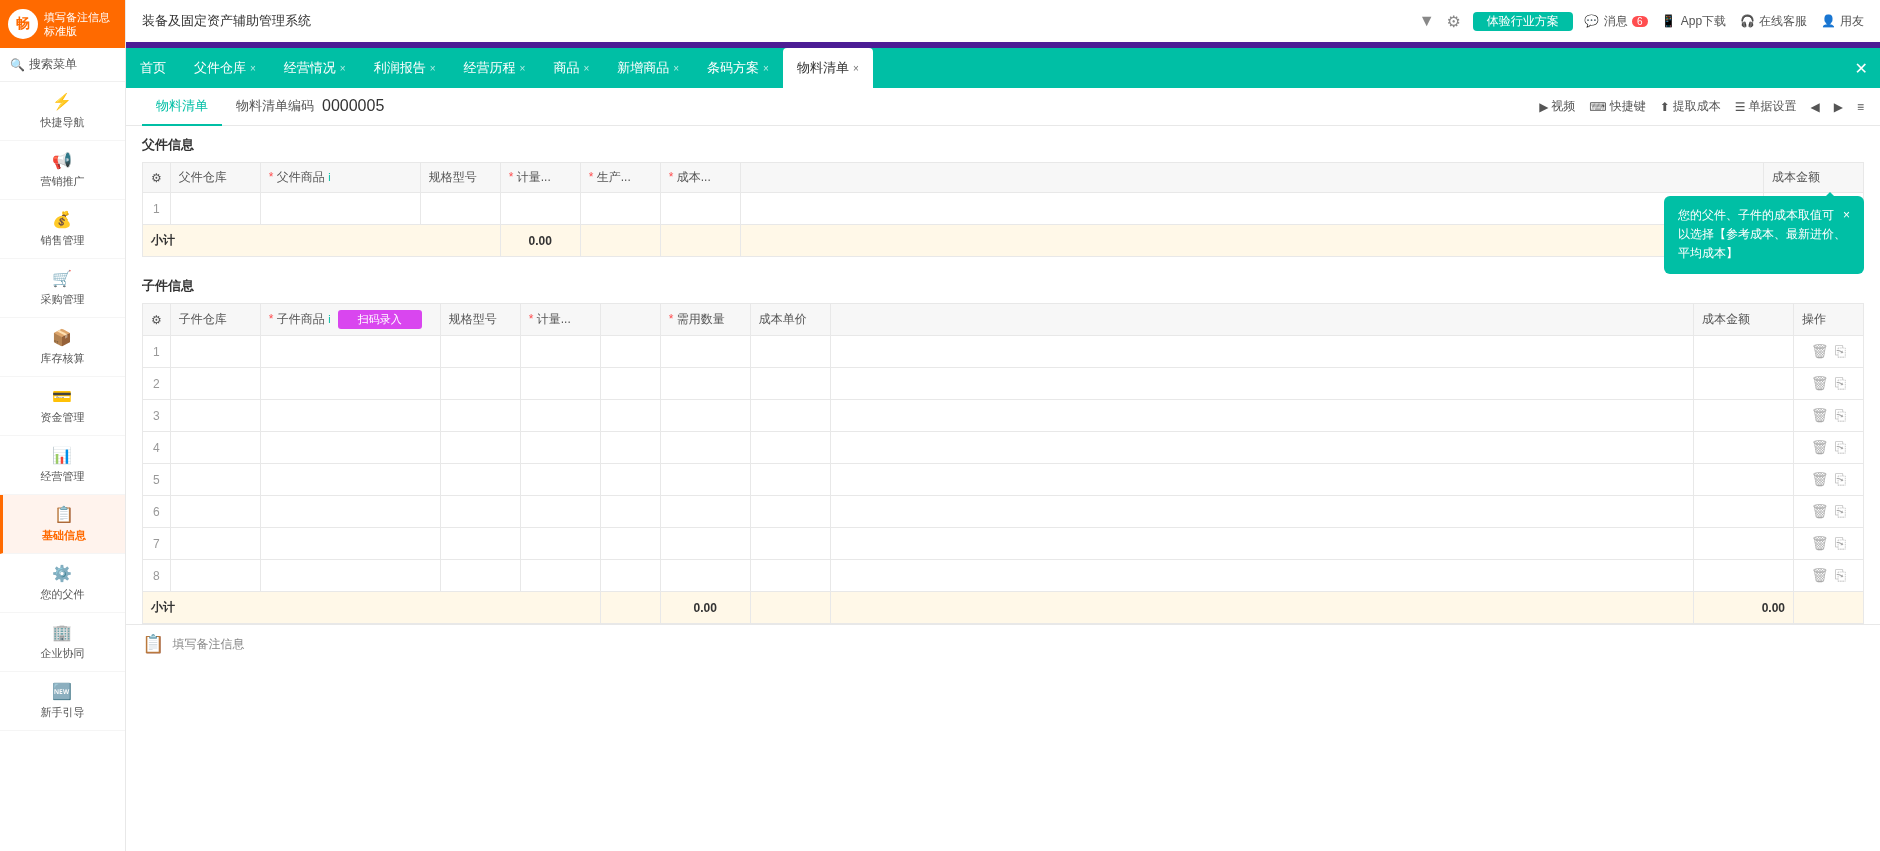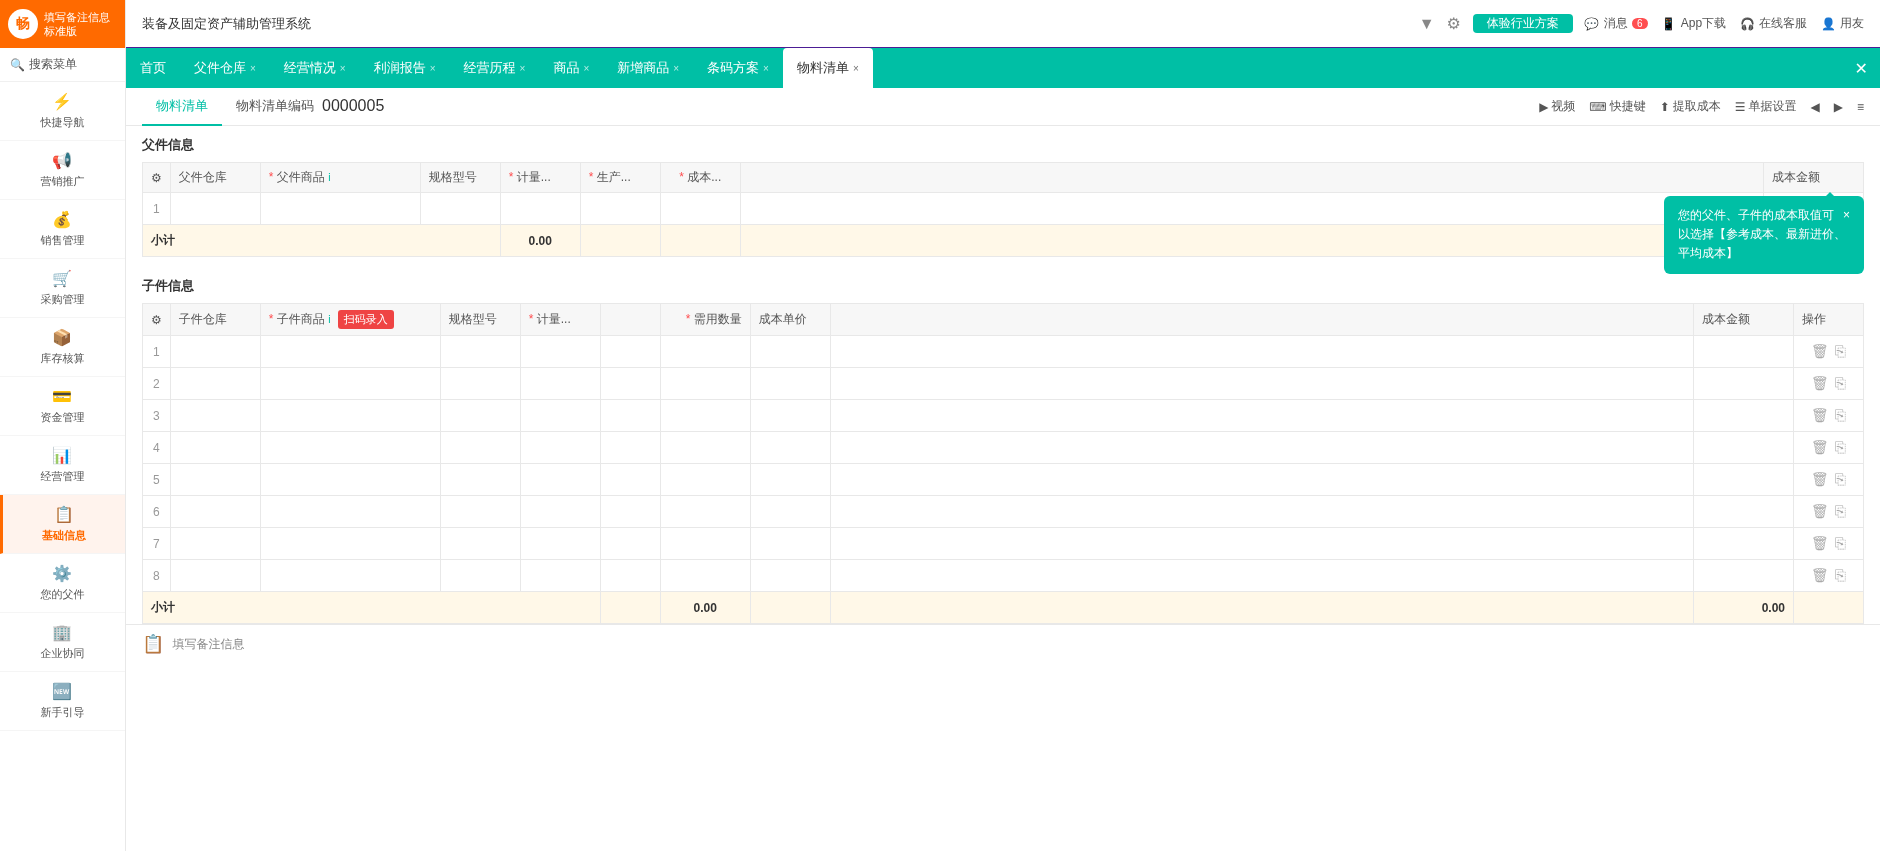--- a/index.html
+++ b/index.html
@@ -62,21 +62,21 @@
     
     .main { flex: 1; display: flex; flex-direction: column; overflow: hidden; }
 
     
     .topbar {
       background: #fff;
       height: 48px;
       display: flex;
       align-items: center;
       padding: 0 16px;
-      border-bottom: 1px solid #4c1d95;
+      border-bottom: 6px solid #4c1d95;
       gap: 12px;
     }
     .topbar-title { color: #333; font-size: 13px; flex: 1; }
     .topbar-settings { font-size: 16px; color: #888; cursor: pointer; }
     .topbar-btn {
       background: #00bfa5;
       color: #fff;
       border: none;
       border-radius: 4px;
       padding: 1px 14px;
@@ -180,25 +180,25 @@
       height: 32px;
       color: #333;
     }
     .data-table tr.subtotal td {
       background: #fff8e8;
       font-weight: bold;
     }
     .data-table td.row-num { color: #999; text-align: center; width: 36px; }
     .data-table th.settings-col { width: 36px; text-align: center; }
     .scan-btn {
-      background: #ef4444;
+      background: #d946ef;
       color: #fff;
       border: none;
       border-radius: 3px;
-      padding: 2px 6px;
+      padding: 2px 20px;
       font-size: 11px;
       cursor: pointer;
     }
     .action-icons { display: flex; gap: 6px; justify-content: center; }
     .action-icon { color: #aaa; cursor: pointer; font-size: 14px; }
 
     
     .tooltip-box {
       position: absolute;
       top: 108px;
@@ -416,21 +416,21 @@
         <thead>
           <tr>
             <th class="settings-col">⚙</th>
             <th style="min-width:90px;">父件仓库</th>
             <th style="min-width:160px;">
               <span class="req">*</span> 父件商品 <span style="color:#00bfa5;font-size:11px;">ℹ</span>
             </th>
             <th style="min-width:80px;">规格型号</th>
             <th style="min-width:80px;"><span class="req">*</span> 计量...</th>
             <th style="min-width:80px;"><span class="req">*</span> 生产...</th>
-            <th style="min-width:80px;text-align:center;"><span class="req">*</span> 成本...</th>
+            <th style="min-width:80px;"><span class="req">*</span> 成本...</th>
             <th style="width:100%;"></th>
             <th style="min-width:100px;">成本金额</th>
           </tr>
         </thead>
         <tbody>
           <tr>
             <td class="row-num">1</td>
             <td></td>
             <td></td>
             <td></td>
@@ -459,21 +459,21 @@
           <tr>
             <th class="settings-col">⚙</th>
             <th style="min-width:90px;">子件仓库</th>
             <th style="min-width:180px;">
               <span class="req">*</span> 子件商品 <span style="color:#00bfa5;font-size:11px;">ℹ</span>
               &nbsp;<button class="scan-btn">扫码录入</button>
             </th>
             <th style="min-width:80px;">规格型号</th>
             <th style="min-width:80px;"><span class="req">*</span> 计量...</th>
             <th style="min-width:60px;"></th>
-            <th style="min-width:90px;text-align:right;"><span class="req">*</span> 需用数量</th>
+            <th style="min-width:90px;"><span class="req">*</span> 需用数量</th>
             <th style="min-width:80px;">成本单价</th>
             <th style="width:100%;"></th>
             <th style="min-width:100px;">成本金额</th>
             <th style="min-width:70px;">操作</th>
           </tr>
         </thead>
         <tbody id="child-tbody">
         <tr>
     <td class="row-num">1</td>
     <td></td>

